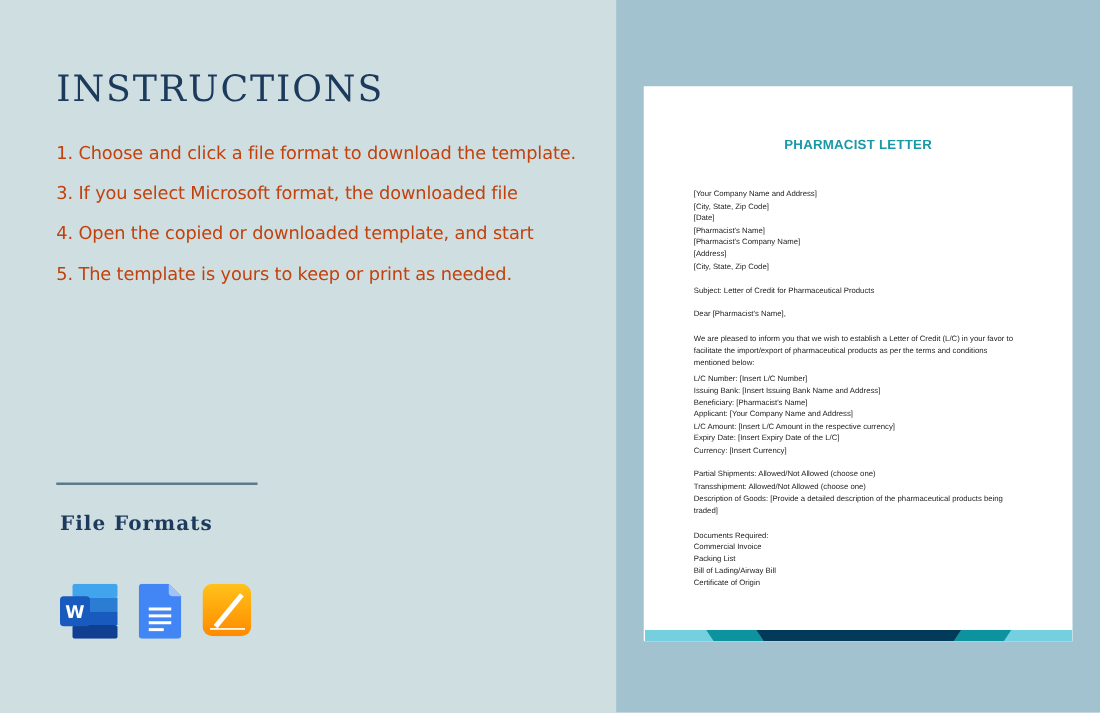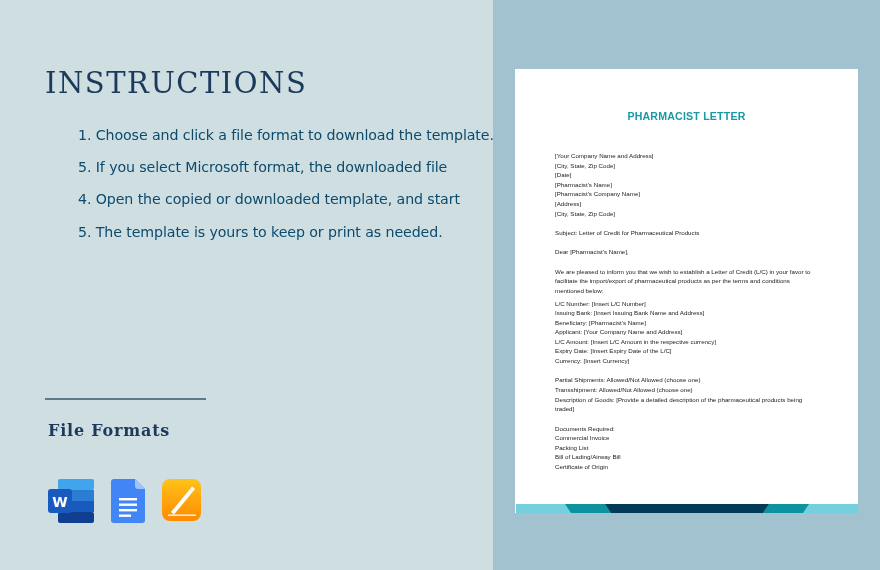--- a/index.html
+++ b/index.html
@@ -1,30 +1,30 @@
 <!DOCTYPE html>
 <html><head>
 <meta charset="utf-8">
 <style>
   * { margin: 0; padding: 0; box-sizing: border-box; }
   html, body { width: 880px; height: 570px; overflow: hidden; }
   body { position: relative; background: #cfdee1; font-family: "DejaVu Sans", sans-serif; }
 
-  .left-panel { position: absolute; left: 0; top: 12px; width: 493px; height: 468px; background: #cfdee1; border-radius: 17px; }
+  .left-panel { position: absolute; left: 0; top: 0; width: 493px; height: 468px; background: #cfdee1; border-radius: 17px; }
   .right-panel { position: absolute; left: 493px; top: 0; width: 387px; height: 570px; background: #a1c2ce; }
 
   .title {
     position: absolute; left: 45px; top: 54px;
     font-family: "DejaVu Serif", serif; font-size: 29px; letter-spacing: 1.5px;
     color: #1b3a5c; font-weight: normal;
   }
   .steps { position: absolute; left: 45px; top: 113px; width: 440px; }
   .step-line {
-    font-family: "DejaVu Sans", sans-serif; font-size: 14.2px; color: #0c4a6e;
-    height: 32.2px; line-height: 20px; white-space: nowrap; letter-spacing: -0.1px; margin-left: 33px;
+    font-family: "DejaVu Sans", sans-serif; font-size: 14.2px; color: #c2410c;
+    height: 32.2px; line-height: 20px; white-space: nowrap; letter-spacing: -0.1px;
   }
   .divider { position: absolute; left: 45px; top: 386px; width: 161px; height: 2px; background: #5d7a8c; }
 
   .formats-title {
     position: absolute; left: 48px; top: 409px;
     font-family: "DejaVu Serif", serif; font-size: 16px; color: #1b3a5c; letter-spacing: 0.8px; font-weight: bold;
   }
   .formats-desc {
     position: absolute; left: 47px; top: 435px;
     font-family: "DejaVu Sans", sans-serif; font-size: 12.4px; color: #2b2b2b; white-space: nowrap;
@@ -51,21 +51,21 @@
   .doc-footer { position: absolute; left: 1px; bottom: 0; width: 342px; height: 9px; }
 </style>
 </head>
 <body>
 
 <div class="left-panel">
   <h1 class="title">INSTRUCTIONS</h1>
 
   <div class="steps">
     <div class="step-line">1. Choose and click a file format to download the template.</div>
-    <div class="step-line">5. If you select Microsoft format, the downloaded file</div>
+    <div class="step-line">3. If you select Microsoft format, the downloaded file</div>
     <div class="step-line">4. Open the copied or downloaded template, and start</div>
     <div class="step-line">5. The template is yours to keep or print as needed.</div>
   </div>
 
   <div class="divider"></div>
 
   <div class="formats-title">File Formats</div>
 
   <div class="icons">
 

